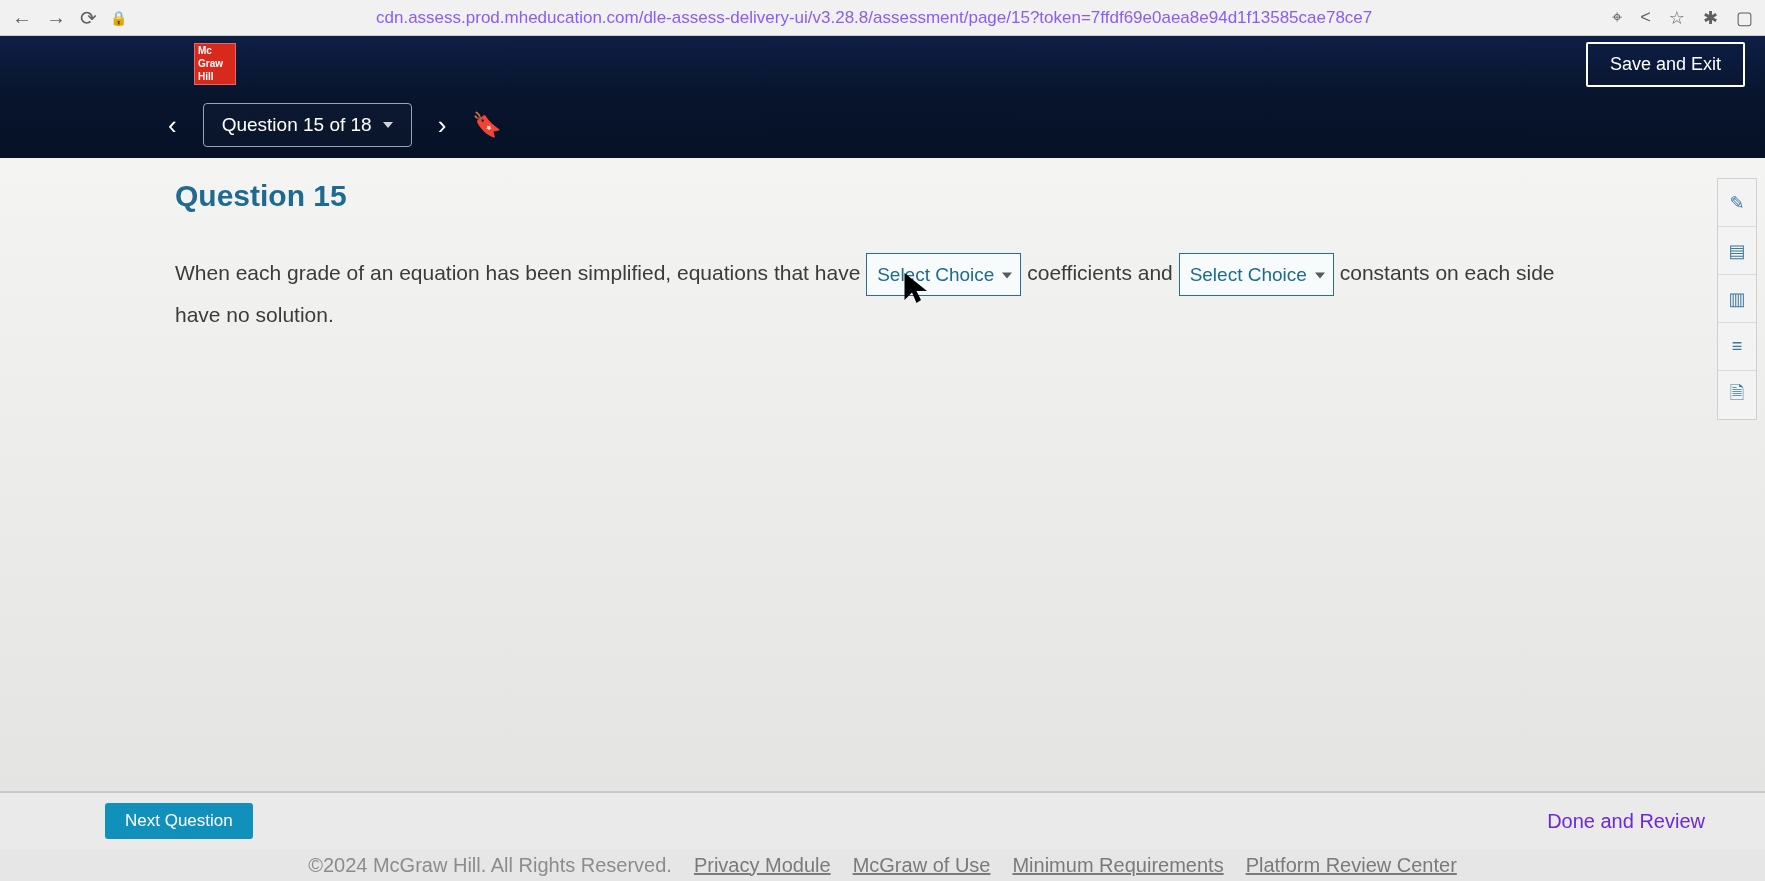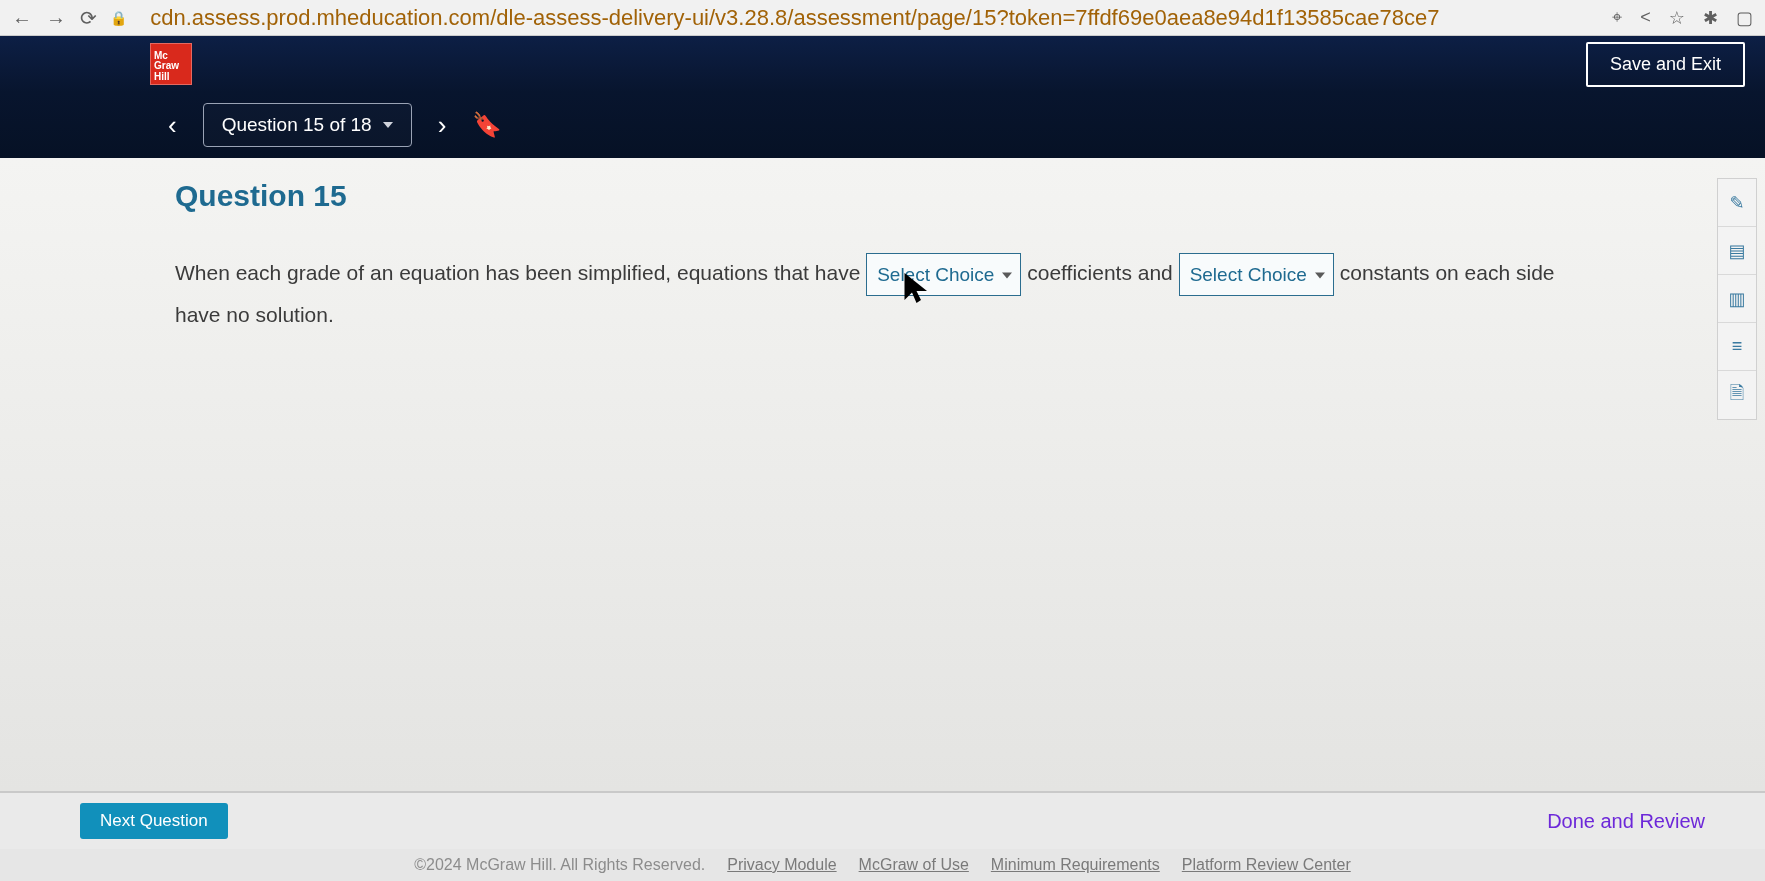--- a/index.html
+++ b/index.html
@@ -16,26 +16,27 @@
     display: flex;
     align-items: center;
     padding: 0 12px;
     gap: 14px;
     border-bottom: 1px solid #ccc;
     color: #5f5f5f;
   }
   .browser-bar .nav-icons { display:flex; gap:14px; align-items:center; font-size:20px;}
   .browser-bar .url {
     flex: 1;
-    font-size: 22px;
-    color: #a16207;
+    font-size: 17px;
+    color: #8b5cf6;
     white-space: nowrap;
     overflow: hidden;
     text-overflow: ellipsis;
     padding-left: 8px;
+    text-align: center;
   }
   .browser-bar .right-icons { display:flex; gap:18px; align-items:center; font-size:18px; color:#5f5f5f;}
   .lock { font-size:14px; color:#5f5f5f;}
   .app-header {
     background: #0b1b3a;
     background: linear-gradient(#0d1f45,#08152e);
     height: 56px;
     display: flex;
     align-items: center;
     padding: 0 20px 0 150px;
@@ -44,23 +45,24 @@
   .logo {
     width: 42px;
     height: 42px;
     background: #d9291c;
     color: #fff;
     font-size: 10px;
     font-weight: bold;
     line-height: 1.05;
     display:flex;
     flex-direction:column;
-    justify-content:flex-end;
+    justify-content:space-between;
     padding:2px 3px;
     border:1px solid rgba(255,255,255,.3);
+    margin-left:44px;
   }
   .logo span{display:block;}
   .app-title {
     color: #fff;
     font-size: 22px;
     font-weight: bold;
   }
   .spacer { flex:1; }
   .save-exit {
     border: 2px solid #fff;
@@ -163,21 +165,21 @@
     color:#3a7aa0;
     font-size:18px;
     cursor:pointer;
   }
   .side-toolbar .tb:last-child{border-bottom:none;}
   .footer-bar {
     height: 58px;
     border-top: 2px solid #c9c9c9;
     display:flex;
     align-items:center;
-    padding: 0 60px 0 80px;
+    padding: 0 60px 0 105px;
     background:#eaeaea;
   }
   .next-btn {
     background:#1190bb;
     color:#fff;
     border:none;
     padding:8px 20px;
     font-size:17px;
     border-radius:3px;
     cursor:pointer;
@@ -187,21 +189,21 @@
     font-size:20px;
     cursor:pointer;
     margin-left:auto;
   }
   .legal {
     height:32px;
     display:flex;
     align-items:center;
     justify-content:center;
     gap:22px;
-    font-size:16px;
+    font-size:20px;
     color:#8c8c8c;
     background:#e6e6e6;
   }
   .legal a { color:#7a7a7a; text-decoration:underline; cursor:pointer;}
   .cursor-img{
     position:absolute;
     pointer-events:none;
     width:36px;height:36px;
   }
 </style>

